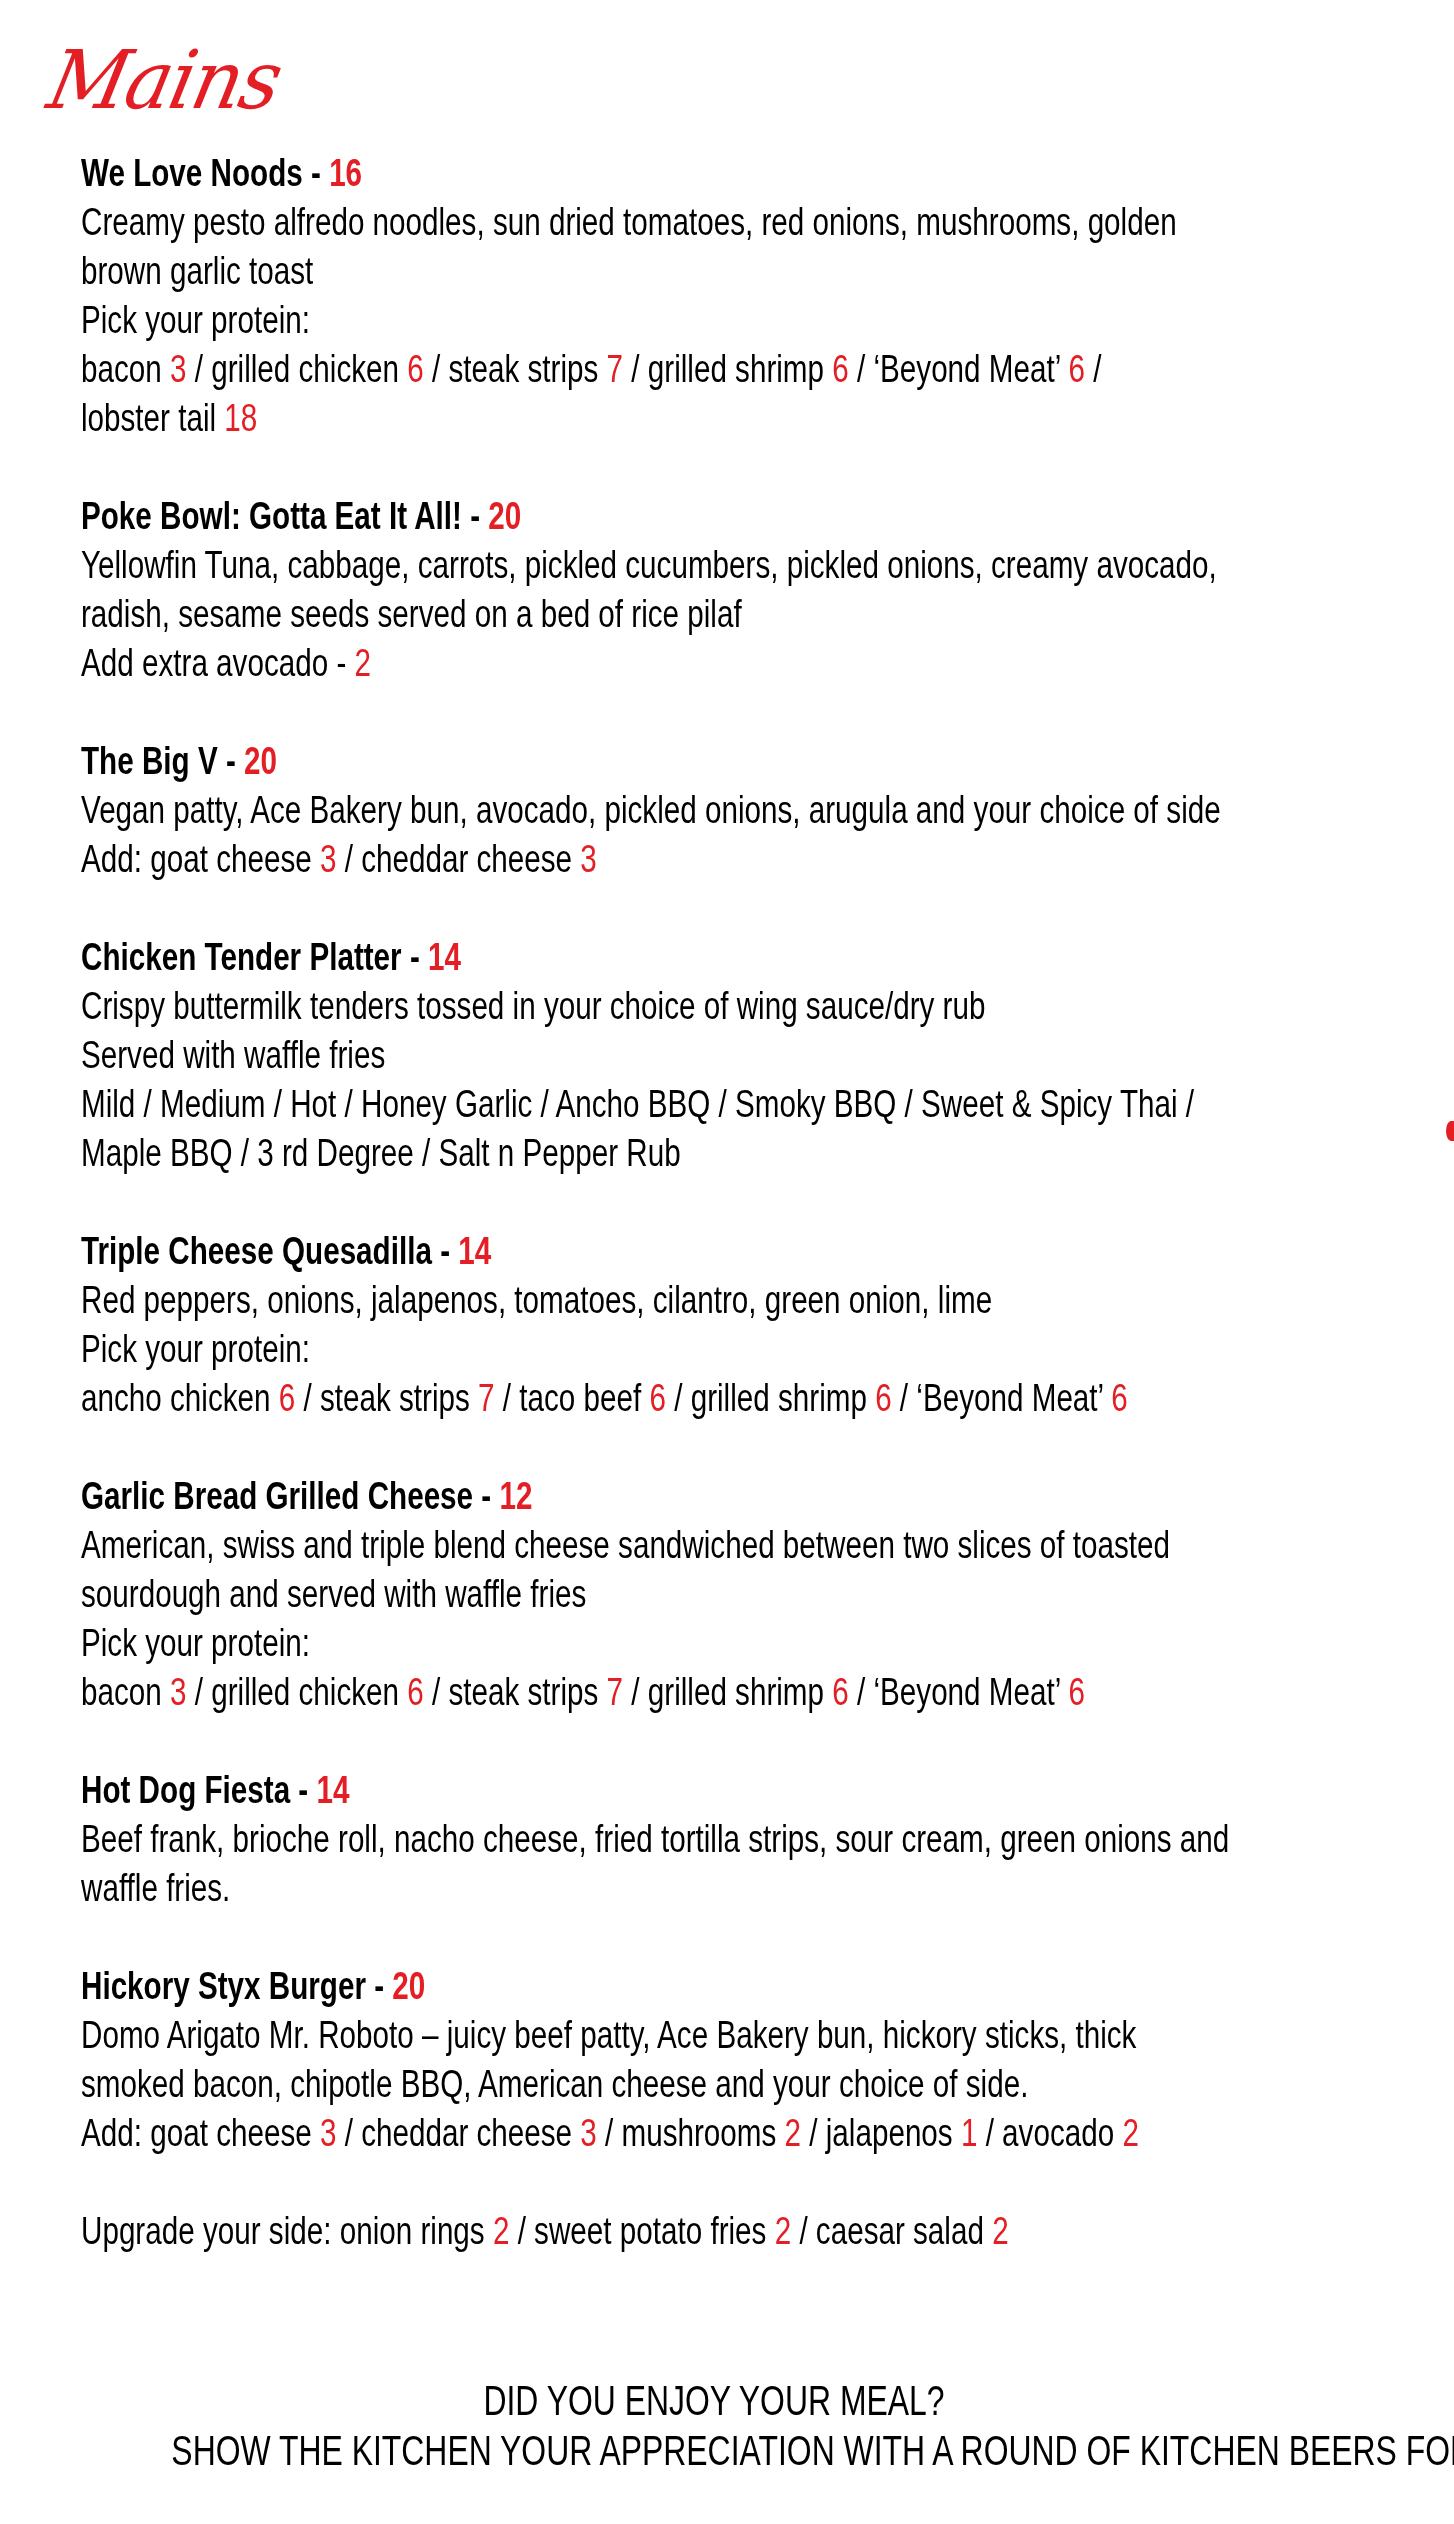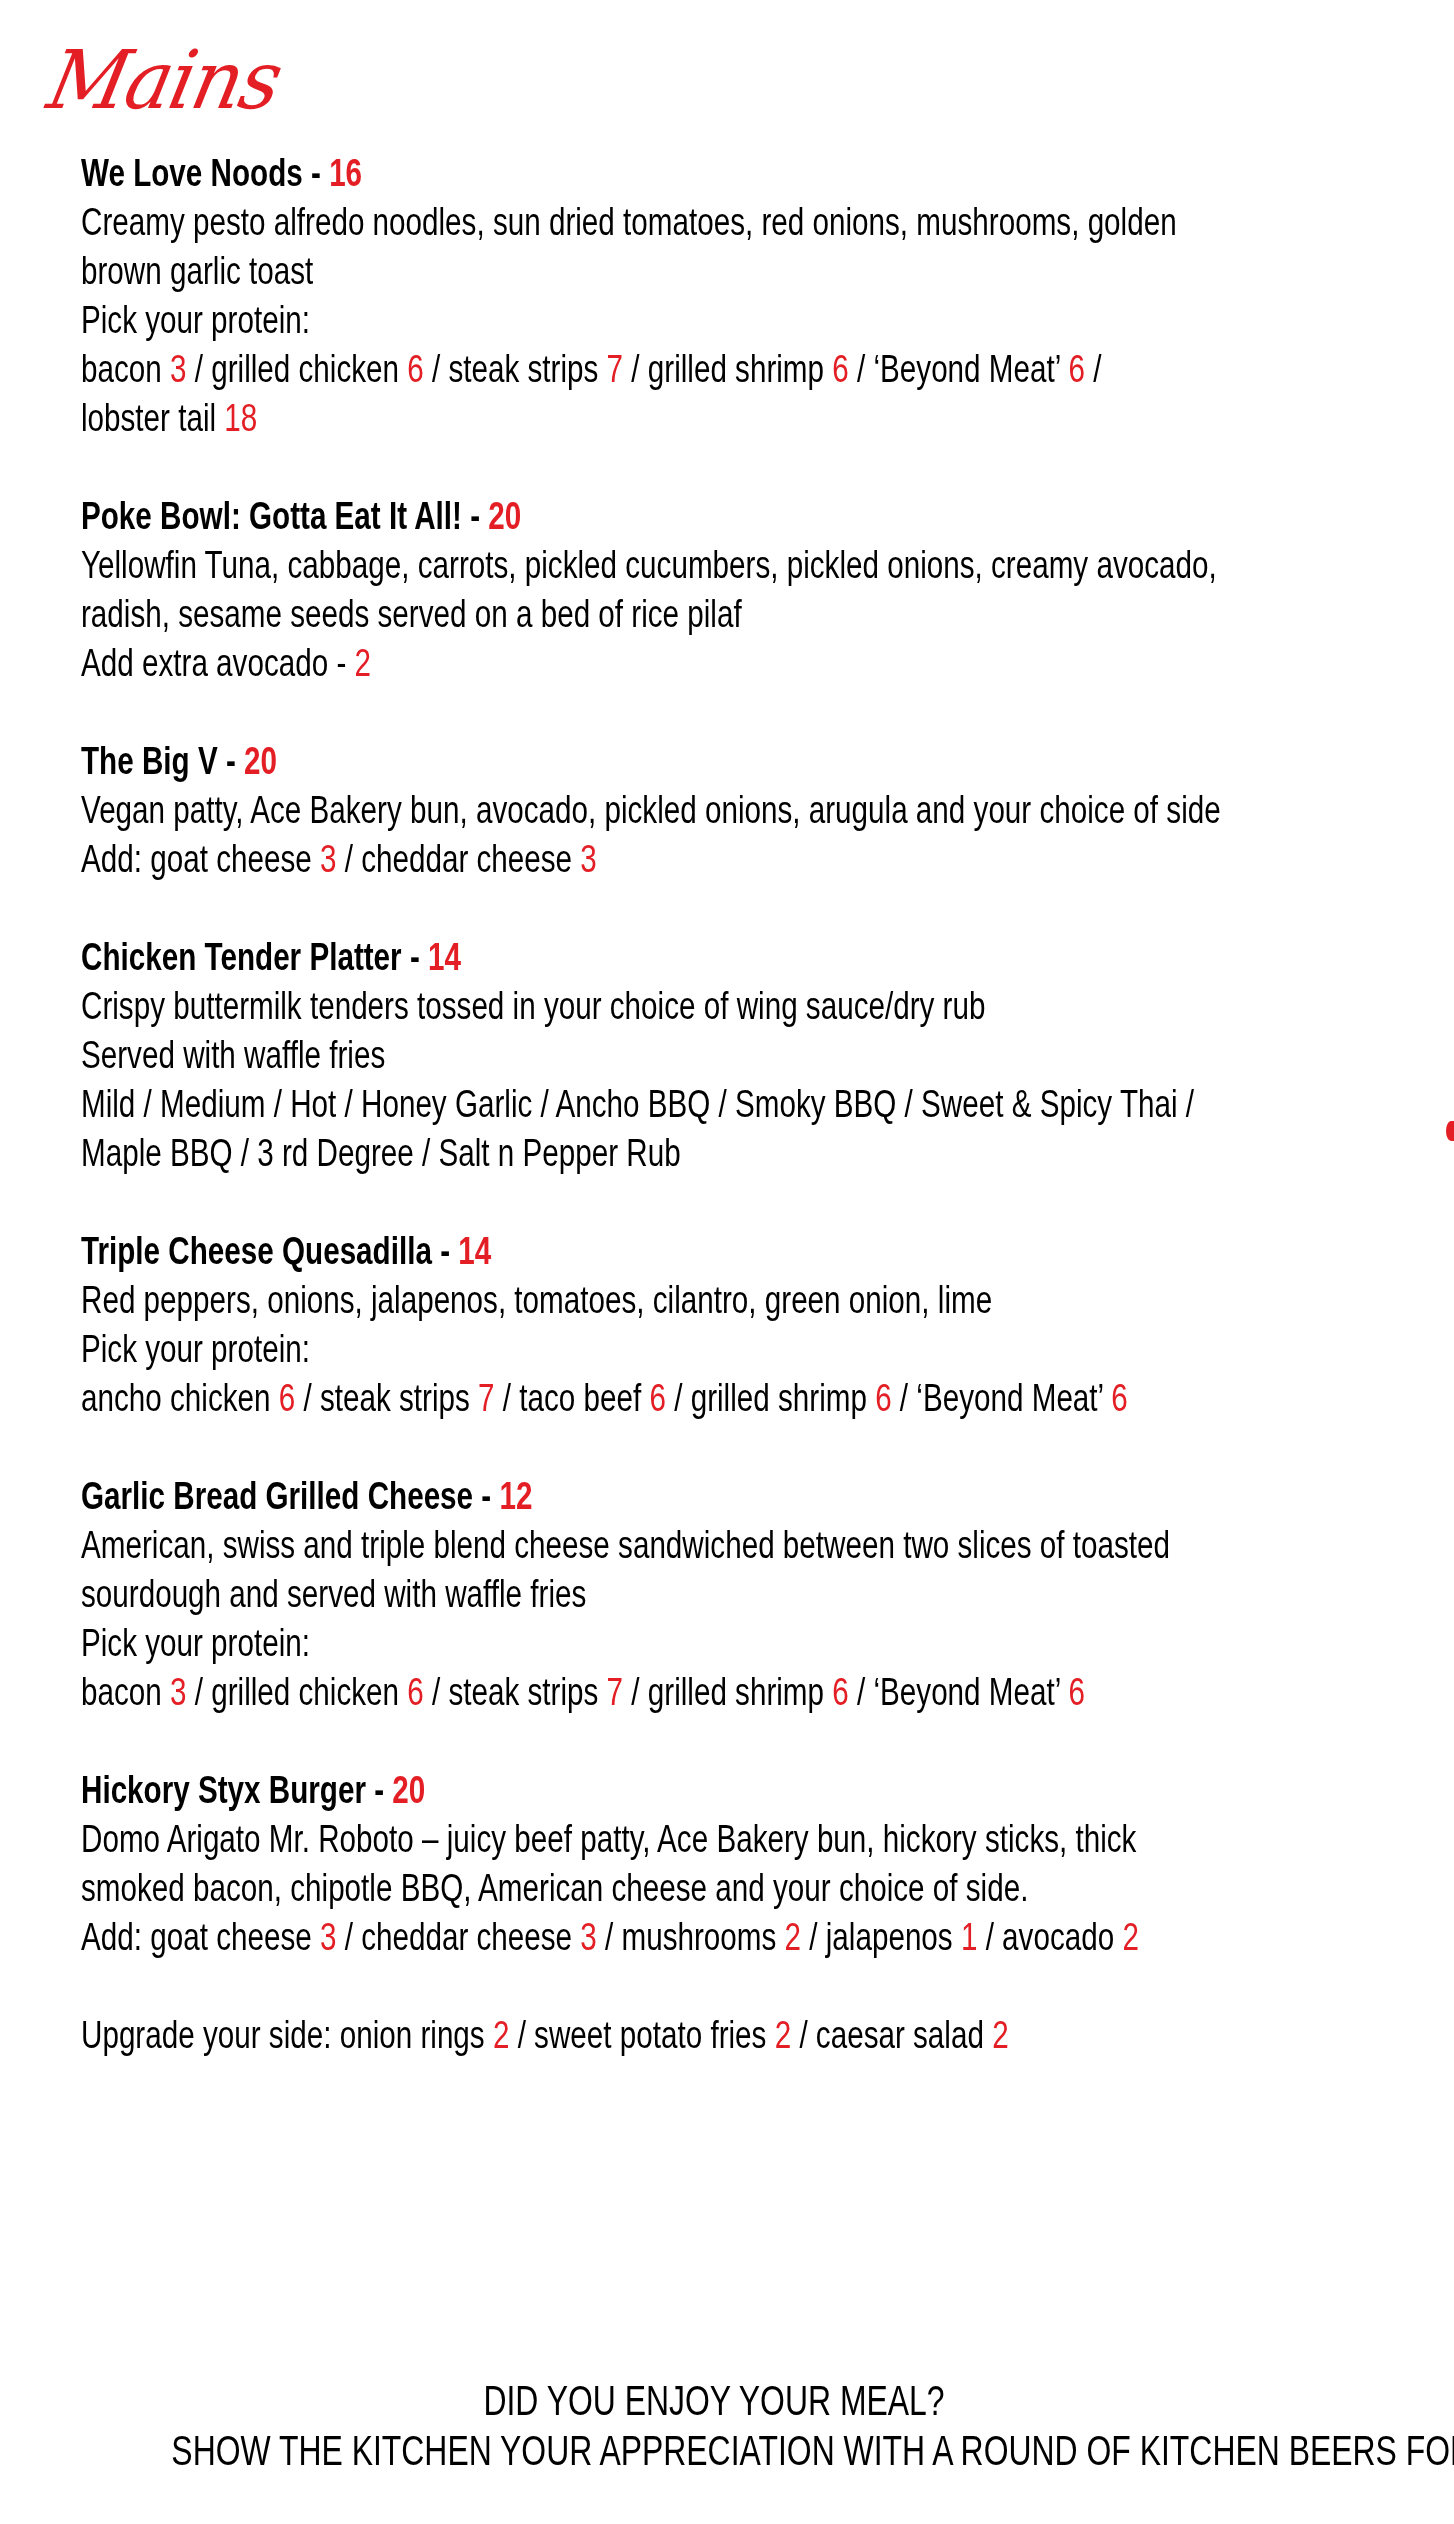--- a/index.html
+++ b/index.html
@@ -83,20 +83,25 @@
       <div class="line" style="white-space: pre;"><span>ancho chicken </span><span class="red">6</span><span> / steak strips </span><span class="red">7</span><span> / taco beef </span><span class="red">6</span><span> / grilled shrimp </span><span class="red">6</span><span> / ‘Beyond Meat’ </span><span class="red">6</span></div>
     </div>
     <div class="item">
       <div class="line head"><span>Garlic Bread Grilled Cheese</span><span style="white-space: pre;"> - </span><span class="red">12</span></div>
       <div class="line" style="white-space: pre;"><span>American, swiss and triple blend cheese sandwiched between two slices of toasted</span></div>
       <div class="line" style="white-space: pre;"><span>sourdough and served with waffle fries</span></div>
       <div class="line" style="white-space: pre;"><span>Pick your protein:</span></div>
       <div class="line" style="white-space: pre;"><span>bacon </span><span class="red">3</span><span> / grilled chicken </span><span class="red">6</span><span> / steak strips </span><span class="red">7</span><span> / grilled shrimp </span><span class="red">6</span><span> / ‘Beyond Meat’ </span><span class="red">6</span></div>
     </div>
     <div class="item">
+      <div class="line head"><span>Hot Dog Fiesta</span><span style="white-space: pre;"> - </span><span class="red">14</span></div>
+      <div class="line" style="white-space: pre;"><span>Beef frank, brioche roll, nacho cheese, fried tortilla strips, sour cream, green onions and</span></div>
+      <div class="line" style="white-space: pre;"><span>waffle fries.</span></div>
+    </div>
+    <div class="item">
       <div class="line head"><span>Hickory Styx Burger</span><span style="white-space: pre;"> - </span><span class="red">20</span></div>
       <div class="line" style="white-space: pre;"><span>Domo Arigato Mr. Roboto – juicy beef patty, Ace Bakery bun, hickory sticks, thick</span></div>
       <div class="line" style="white-space: pre;"><span>smoked bacon, chipotle BBQ, American cheese and your choice of side.</span></div>
       <div class="line" style="white-space: pre;"><span>Add: goat cheese </span><span class="red">3</span><span> / cheddar cheese </span><span class="red">3</span><span> / mushrooms </span><span class="red">2</span><span> / jalapenos </span><span class="red">1</span><span> / avocado </span><span class="red">2</span></div>
     </div>
     <div class="line upgrade" style="white-space: pre;"><span>Upgrade your side: onion rings </span><span class="red">2</span><span> / sweet potato fries </span><span class="red">2</span><span> / caesar salad </span><span class="red">2</span></div>
   </div>
 
 <div class="footer">
   <span class="fl">DID YOU ENJOY YOUR MEAL?</span>

